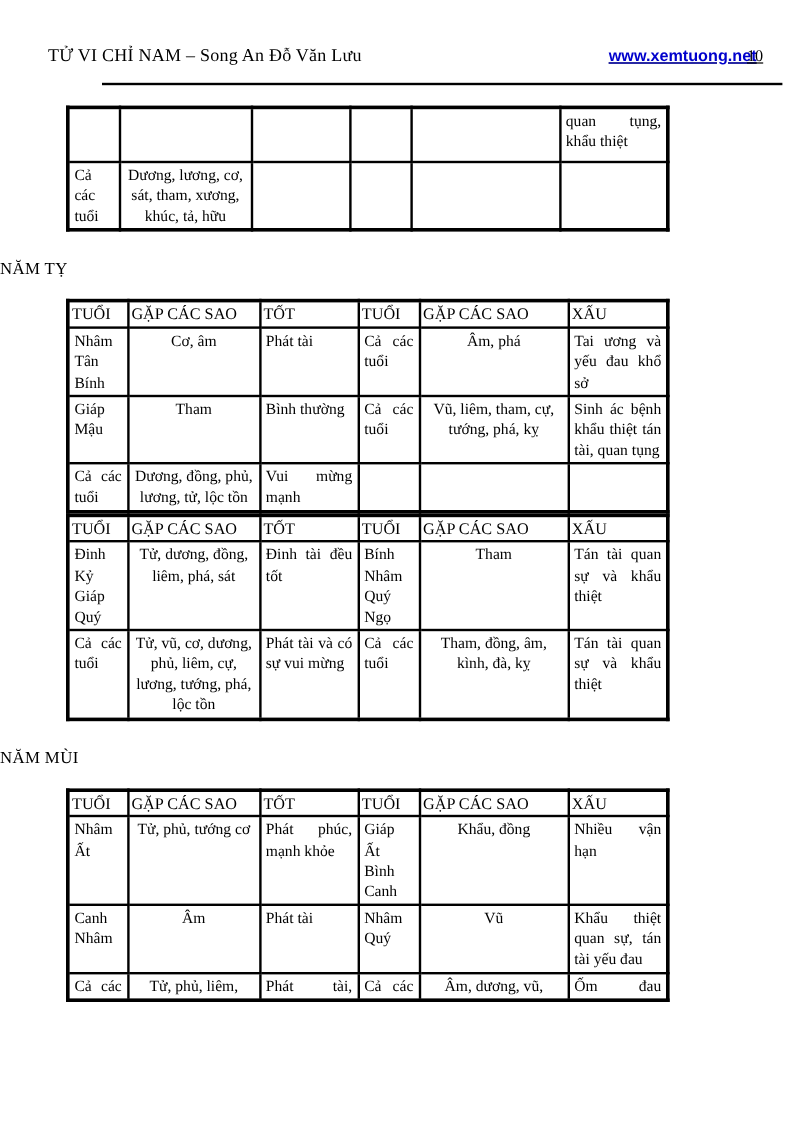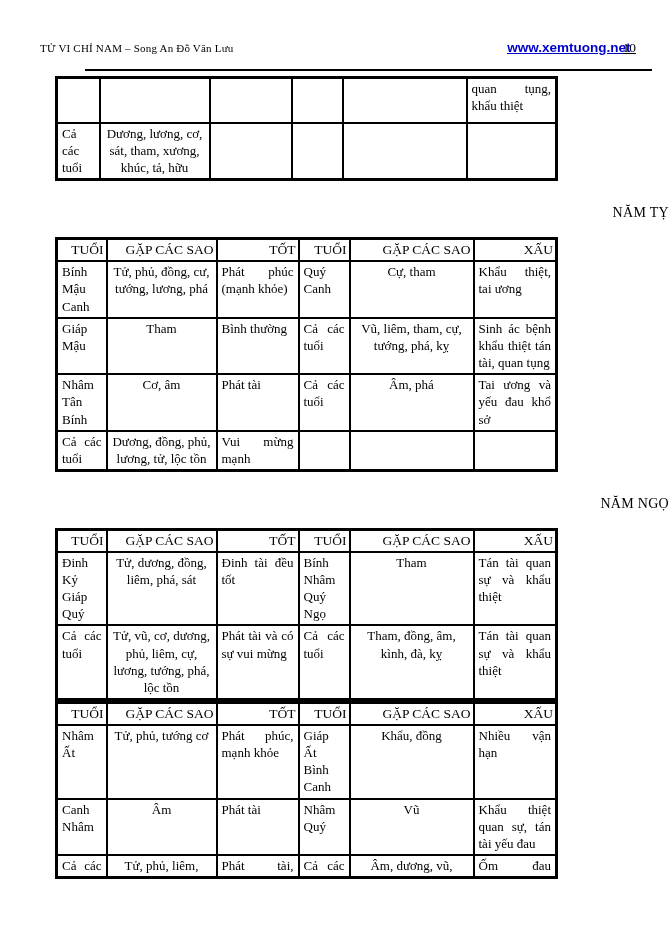--- a/index.html
+++ b/index.html
@@ -6,54 +6,54 @@
   body {
     width: 669px; height: 947px;
     position: relative; overflow: hidden;
     font-family: "Liberation Serif", "DejaVu Serif", serif;
     color: #000000;
   }
   .doc-header {
     position: absolute; top: 38px; left: 40px; width: 596px;
     display: flex; justify-content: space-between; align-items: baseline;
   }
-  .doc-title { font-size: 11px; letter-spacing: 0.2px; white-space: nowrap; }
+  .doc-title { font-size: 15px; letter-spacing: 0.2px; white-space: nowrap; }
   .header-right { white-space: nowrap; text-decoration: underline; }
   .site-link {
     font-family: "Liberation Sans", "DejaVu Sans", sans-serif;
     font-weight: bold; font-size: 13.5px;
     color: #0000cc; text-decoration: underline; cursor: pointer;
   }
   .page-number { font-size: 13.5px; color: #000; margin-left: -8px; position: relative; }
   .header-rule { position: absolute; top: 69px; left: 85px; width: 567px; height: 2px; background: #000; }
 
-  .content { position: absolute; top: 76px; left: 55px; width: 500px; }
+  .content { position: absolute; top: 88px; left: 55px; width: 500px; }
 
   table.grid {
     border-collapse: collapse; table-layout: fixed;
     width: 500px; border: 3px solid #000;
   }
   .grid th, .grid td {
     border: 2px solid #000; vertical-align: top;
     padding: 1px 4px 2px; font-size: 13px; line-height: 1.32;
     word-wrap: break-word; overflow: hidden;
   }
-  .grid th { font-weight: normal; text-align: right; font-size: 13.5px; padding: 1px 2px; }
+  .grid th { font-weight: normal; text-align: left; font-size: 13.5px; padding: 1px 2px; }
   .grid td.c0, .grid td.c2, .grid td.c3, .grid td.c5 { text-align: justify; }
   .grid td.c1, .grid td.c4 { text-align: center; }
 
   table.carryover tr:first-child td { height: 40px; }
   table.carryover tr:last-child td  { height: 44px; }
 
   tr.partial td { text-align-last: justify; }
   tr.partial td.c1, tr.partial td.c4 { text-align-last: center; margin-left: 21px; }
 
   .section-title {
     width: 669px; margin: 24px 0 16px -55px;
-    text-align: right; font-size: 14px; letter-spacing: 0.3px;
+    text-align: left; font-size: 14px; letter-spacing: 0.3px;
   }
 </style>
 </head>
 <body>
 
 <div class="doc-header">
   <span class="doc-title">TỬ VI CHỈ NAM – Song An Đỗ Văn Lưu</span>
   <span class="header-right">
     <span class="site-link">www.xemtuong.net</span><span class="page-number">10</span>
   </span>
@@ -107,92 +107,42 @@
             <th>TUỔI</th>
             <th>GẶP CÁC SAO</th>
             <th>TỐT</th>
             <th>TUỔI</th>
             <th>GẶP CÁC SAO</th>
             <th>XẤU</th>
           </tr>
         </thead>
       <tbody>
           <tr>
-            <td class="c0">Bính Mậu Canh</td>
-            <td class="c1">Tử, phủ, đồng, cư, tướng, lương, phá</td>
-            <td class="c2">Phát phúc (mạnh khỏe)</td>
-            <td class="c3">Quý Canh</td>
-            <td class="c4">Cự, tham</td>
-            <td class="c5">Khẩu thiệt, tai ương</td>
+            <td class="c0">Nhâm Tân Bính</td>
+            <td class="c1">Cơ, âm</td>
+            <td class="c2">Phát tài</td>
+            <td class="c3">Cả các tuổi</td>
+            <td class="c4">Âm, phá</td>
+            <td class="c5">Tai ương và yếu đau khổ sở</td>
           </tr>
           <tr>
             <td class="c0">Giáp Mậu</td>
             <td class="c1">Tham</td>
             <td class="c2">Bình thường</td>
             <td class="c3">Cả các tuổi</td>
             <td class="c4">Vũ, liêm, tham, cự, tướng, phá, kỵ</td>
             <td class="c5">Sinh ác bệnh khẩu thiệt tán tài, quan tụng</td>
           </tr>
           <tr>
-            <td class="c0">Nhâm Tân Bính</td>
-            <td class="c1">Cơ, âm</td>
-            <td class="c2">Phát tài</td>
-            <td class="c3">Cả các tuổi</td>
-            <td class="c4">Âm, phá</td>
-            <td class="c5">Tai ương và yếu đau khổ sở</td>
-          </tr>
-          <tr>
             <td class="c0">Cả các tuổi</td>
             <td class="c1">Dương, đồng, phủ, lương, tử, lộc tồn</td>
             <td class="c2">Vui mừng mạnh</td>
             <td class="c3"></td>
             <td class="c4"></td>
             <td class="c5"></td>
-          </tr>
-        </tbody>
-    </table>
-  </section>
-
-  <section>
-    <div class="section-title">NĂM NGỌ</div>
-    <table class="grid">
-      <colgroup>
-        <col style="width:50px">
-          <col style="width:110px">
-          <col style="width:82px">
-        <col style="width:51px">
-          <col style="width:124px">
-          <col style="width:83px">
-      </colgroup>
-      <thead>
-          <tr>
-            <th>TUỔI</th>
-            <th>GẶP CÁC SAO</th>
-            <th>TỐT</th>
-            <th>TUỔI</th>
-            <th>GẶP CÁC SAO</th>
-            <th>XẤU</th>
-          </tr>
-        </thead>
-      <tbody>
-          <tr>
-            <td class="c0">Đinh Kỷ Giáp Quý</td>
-            <td class="c1">Tử, dương, đồng, liêm, phá, sát</td>
-            <td class="c2">Đinh tài đều tốt</td>
-            <td class="c3">Bính Nhâm Quý Ngọ</td>
-            <td class="c4">Tham</td>
-            <td class="c5">Tán tài quan sự và khẩu thiệt</td>
-          </tr>
-          <tr>
-            <td class="c0">Cả các tuổi</td>
-            <td class="c1">Tử, vũ, cơ, dương, phủ, liêm, cự, lương, tướng, phá, lộc tồn</td>
-            <td class="c2">Phát tài và có sự vui mừng</td>
-            <td class="c3">Cả các tuổi</td>
-            <td class="c4">Tham, đồng, âm, kình, đà, kỵ</td>
-            <td class="c5">Tán tài quan sự và khẩu thiệt</td>
           </tr>
         </tbody>
     </table>
   </section>
 
   <section>
     <table class="grid">
       <colgroup>
         <col style="width:50px">
           <col style="width:110px">
@@ -206,20 +156,62 @@
             <th>TUỔI</th>
             <th>GẶP CÁC SAO</th>
             <th>TỐT</th>
             <th>TUỔI</th>
             <th>GẶP CÁC SAO</th>
             <th>XẤU</th>
           </tr>
         </thead>
       <tbody>
           <tr>
+            <td class="c0">Đinh Kỷ Giáp Quý</td>
+            <td class="c1">Tử, dương, đồng, liêm, phá, sát</td>
+            <td class="c2">Đinh tài đều tốt</td>
+            <td class="c3">Bính Nhâm Quý Ngọ</td>
+            <td class="c4">Tham</td>
+            <td class="c5">Tán tài quan sự và khẩu thiệt</td>
+          </tr>
+          <tr>
+            <td class="c0">Cả các tuổi</td>
+            <td class="c1">Tử, vũ, cơ, dương, phủ, liêm, cự, lương, tướng, phá, lộc tồn</td>
+            <td class="c2">Phát tài và có sự vui mừng</td>
+            <td class="c3">Cả các tuổi</td>
+            <td class="c4">Tham, đồng, âm, kình, đà, kỵ</td>
+            <td class="c5">Tán tài quan sự và khẩu thiệt</td>
+          </tr>
+        </tbody>
+    </table>
+  </section>
+
+  <section>
+    <div class="section-title">NĂM MÙI</div>
+    <table class="grid">
+      <colgroup>
+        <col style="width:50px">
+          <col style="width:110px">
+          <col style="width:82px">
+        <col style="width:51px">
+          <col style="width:124px">
+          <col style="width:83px">
+      </colgroup>
+      <thead>
+          <tr>
+            <th>TUỔI</th>
+            <th>GẶP CÁC SAO</th>
+            <th>TỐT</th>
+            <th>TUỔI</th>
+            <th>GẶP CÁC SAO</th>
+            <th>XẤU</th>
+          </tr>
+        </thead>
+      <tbody>
+          <tr>
             <td class="c0">Nhâm Ất</td>
             <td class="c1">Tử, phủ, tướng cơ</td>
             <td class="c2">Phát phúc, mạnh khỏe</td>
             <td class="c3">Giáp Ất Bình Canh</td>
             <td class="c4">Khẩu, đồng</td>
             <td class="c5">Nhiều vận hạn</td>
           </tr>
           <tr>
             <td class="c0">Canh Nhâm</td>
             <td class="c1">Âm</td>

